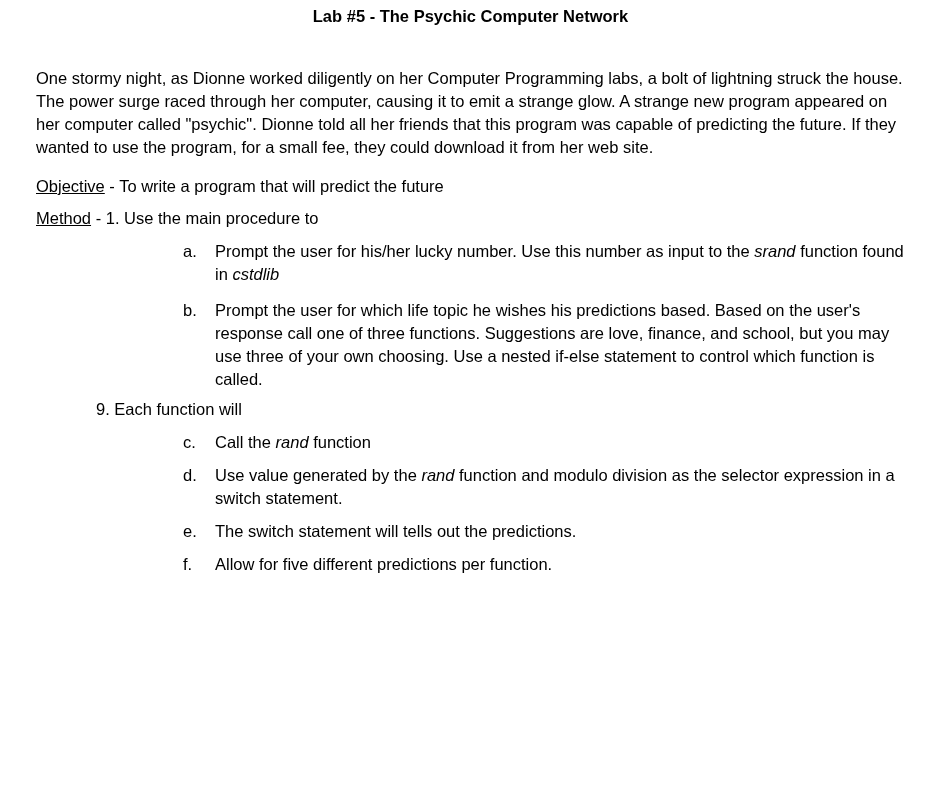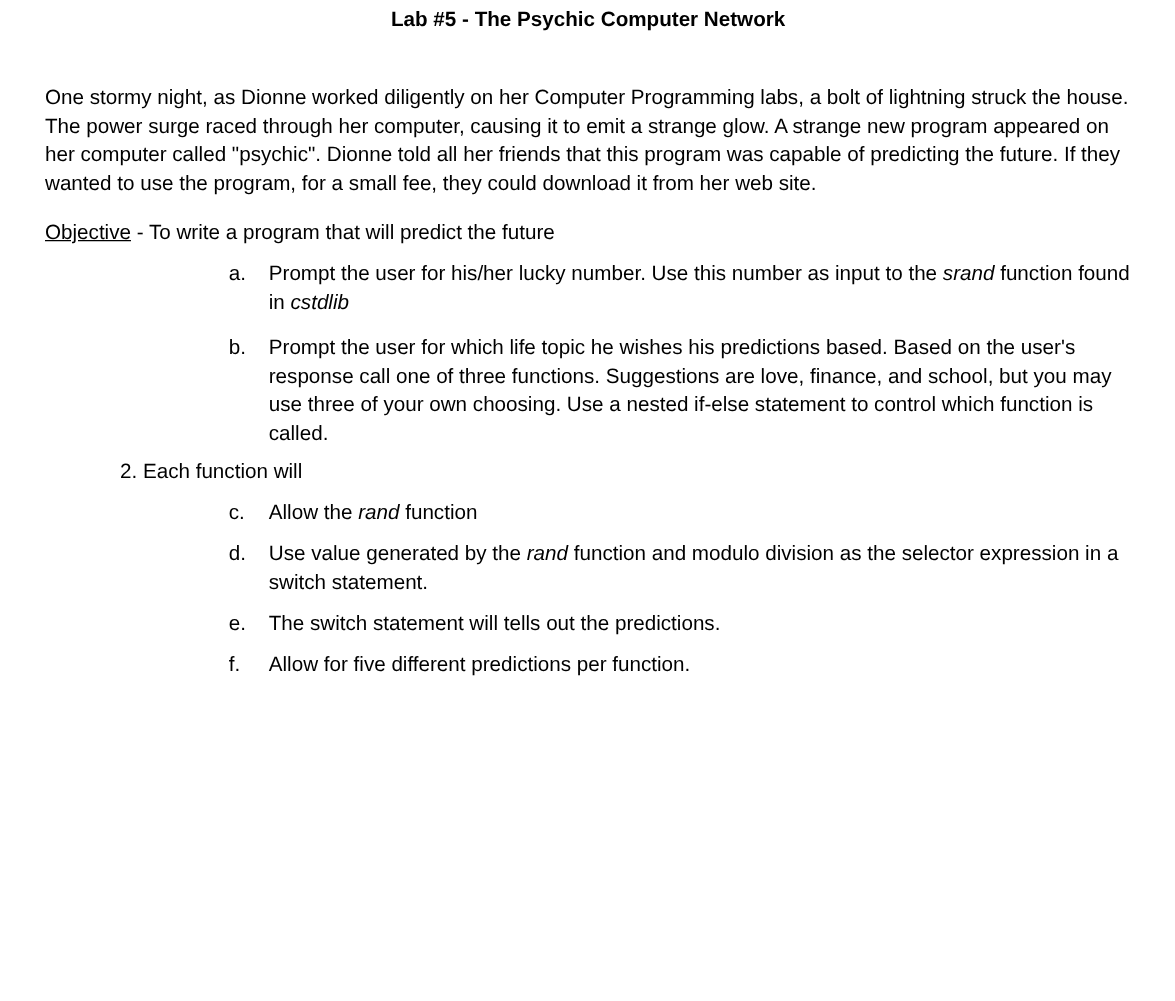--- a/index.html
+++ b/index.html
@@ -57,36 +57,37 @@
 <body>
 
 <div class="page">
 
   <h1 class="title">Lab #5 - The Psychic Computer Network</h1>
 
   <p class="intro">One stormy night, as Dionne worked diligently on her Computer Programming labs, a bolt of lightning struck the house. The power surge raced through her computer, causing it to emit a strange glow. A strange new program appeared on her computer called "psychic". Dionne told all her friends that this program was capable of predicting the future. If they wanted to use the program, for a small fee, they could download it from her web site.</p>
 
   <p class="hline"><span class="underline">Objective</span><span> - To write a program that will predict the future</span></p>
 
+  <p class="hline second"><span class="underline">Method</span><span> - 1. Use the main procedure to</span></p>
 
   <div class="subitem">
     <span class="marker">a.</span>
     <div class="subtext"><span>Prompt the user for his/her lucky number. Use this number as input to the </span><em>srand</em><span> function found in </span><em>cstdlib</em></div>
   </div>
 
   <div class="subitem gap-lg">
     <span class="marker">b.</span>
     <div class="subtext">Prompt the user for which life topic he wishes his predictions based. Based on the user's response call one of three functions. Suggestions are love, finance, and school, but you may use three of your own choosing. Use a nested if-else statement to control which function is called.</div>
   </div>
 
-  <p class="numitem">2. Each function will</p>
+  <p class="numitem">9. Each function will</p>
 
   <div class="subitem">
     <span class="marker">c.</span>
-    <div class="subtext"><span>Allow the </span><em>rand</em><span> function</span></div>
+    <div class="subtext"><span>Call the </span><em>rand</em><span> function</span></div>
   </div>
 
   <div class="subitem">
     <span class="marker">d.</span>
     <div class="subtext"><span>Use value generated by the </span><em>rand</em><span> function and modulo division as the selector expression in a switch statement.</span></div>
   </div>
 
   <div class="subitem">
     <span class="marker">e.</span>
     <div class="subtext">The switch statement will tells out the predictions.</div>

